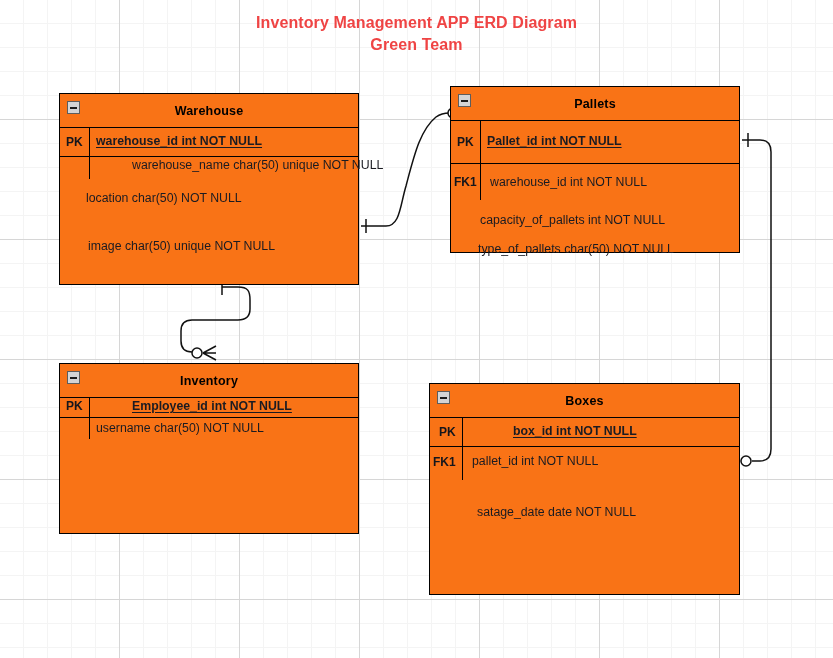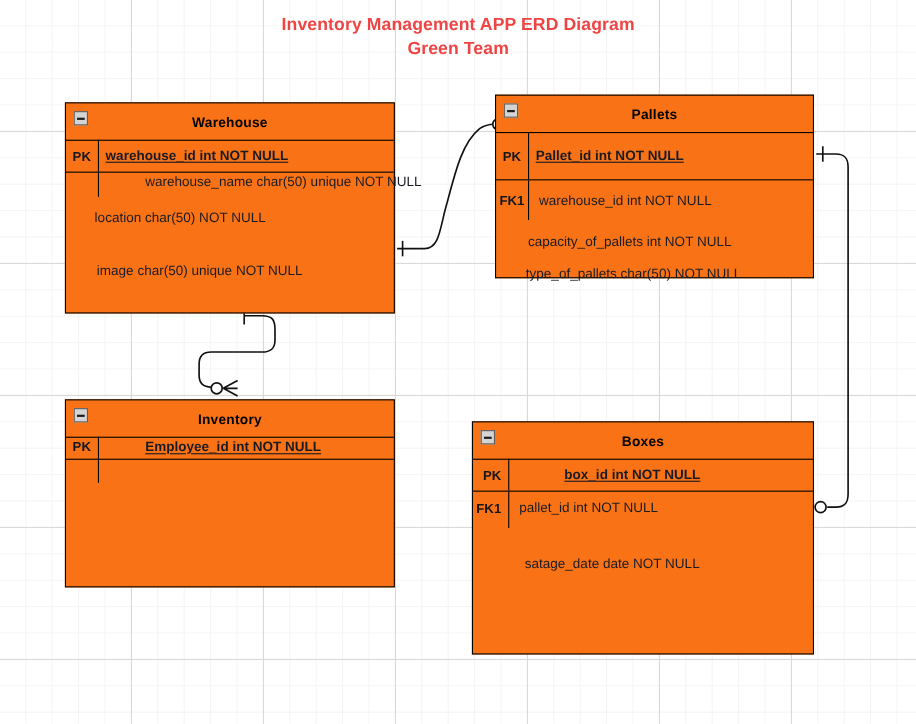--- a/index.html
+++ b/index.html
@@ -220,20 +220,21 @@
   <div class="ent-header">
     <span class="collapse-icon"></span>
     <span class="ent-title">Inventory</span>
   </div>
   <div class="row-rule" style="top:53px;"></div>
   <div class="keycol-rule" style="left:29px; top:33px; height:42px;"></div>
 
   <span class="keytag" style="left:6px; top:35px;">PK</span>
   <span class="attr pk-attr" style="left:36px; top:35px;margin-left:36px;">Employee_id int NOT NULL</span>
 
+  <span class="attr" style="left:36px; top:57px;">username char(50) NOT NULL</span>
 </div>
 
 <div class="entity" style="left:429px; top:383px; width:311px; height:212px;">
   <div class="ent-header">
     <span class="collapse-icon"></span>
     <span class="ent-title">Boxes</span>
   </div>
   <div class="row-rule" style="top:62px;"></div>
   <div class="keycol-rule" style="left:32px; top:33px; height:29px;"></div>
   <div class="keycol-rule" style="left:32px; top:63px; height:33px;"></div>

